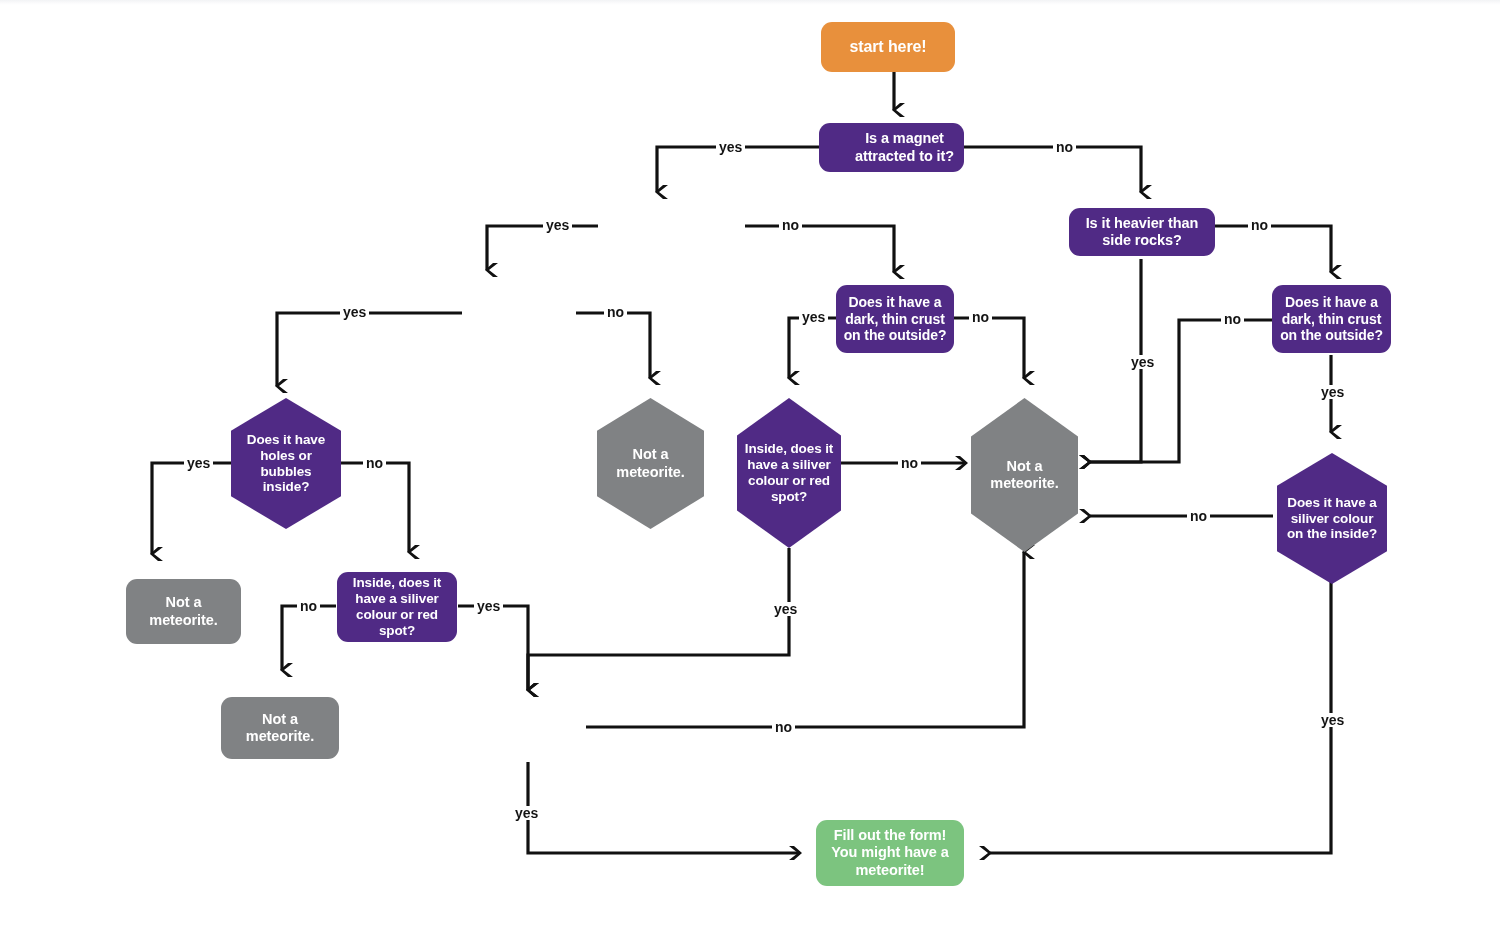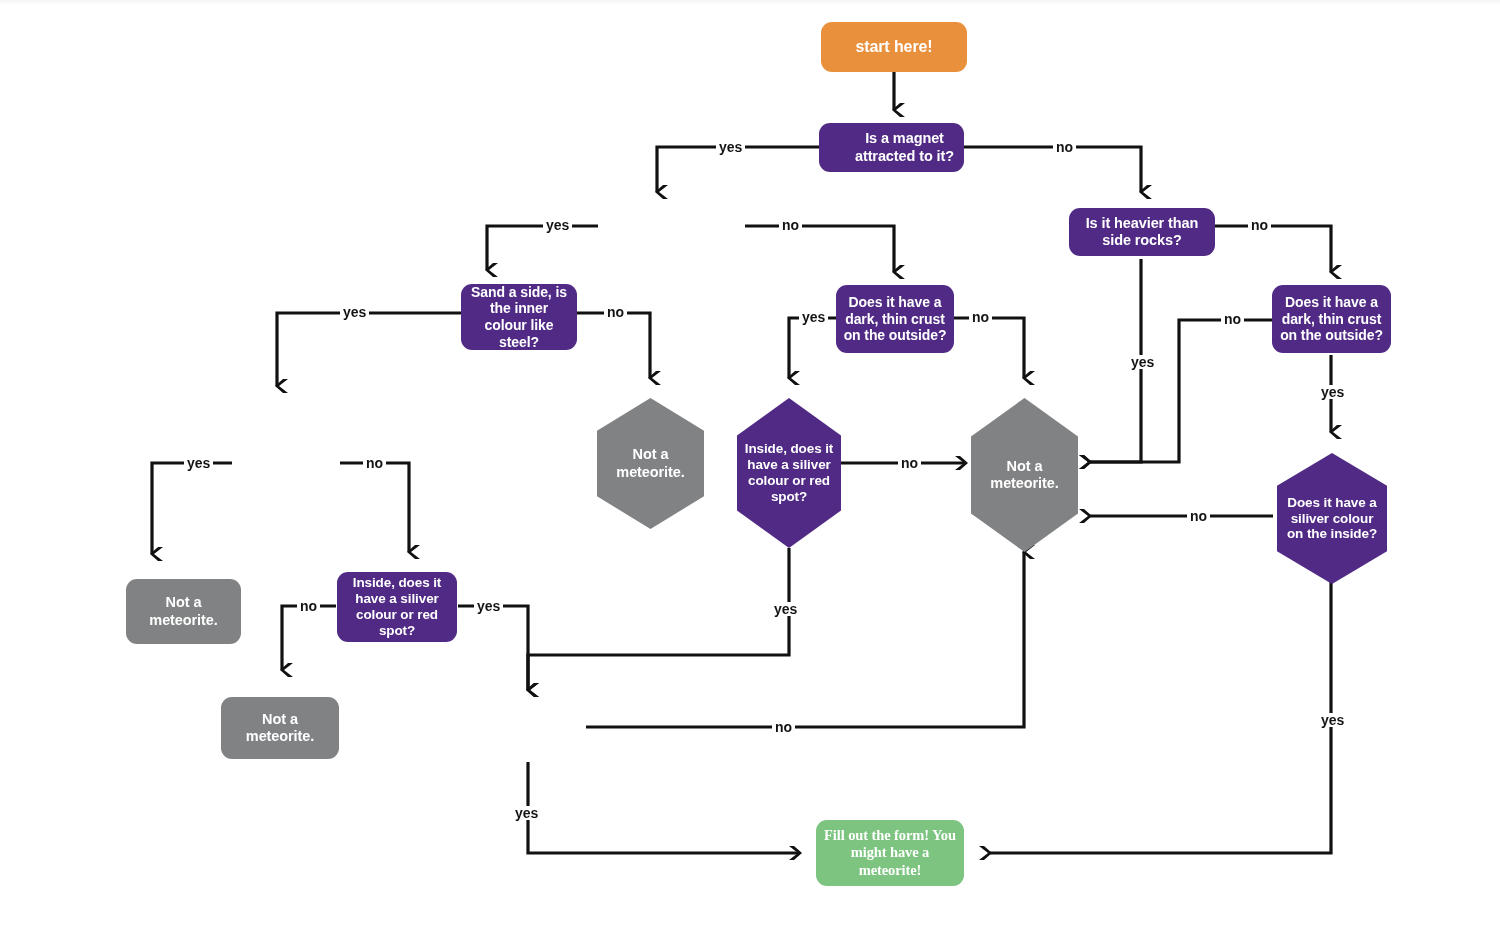--- a/index.html
+++ b/index.html
@@ -164,44 +164,44 @@
 
   <div class="edge-label" style="left:297px;  top:599px;">no</div>
   <div class="edge-label" style="left:474px;  top:599px;">yes</div>
 
   <div class="edge-label" style="left:772px;  top:720px;">no</div>
   <div class="edge-label" style="left:512px;  top:806px;">yes</div>
 
   <div class="edge-label" style="left:1187px; top:509px;">no</div>
   <div class="edge-label" style="left:1318px; top:713px;">yes</div>
 
-  <div class="node rounded orange" style="left:821px; top:22px; width:146px; height:50px; font-size:16px;">start here!</div>
+  <div class="node rounded orange" style="left:821px; top:22px; width:134px; height:50px; font-size:16px;">start here!</div>
 
   <div class="node rounded purple" style="left:819px; top:123px; width:145px; height:49px; font-size:14.5px;padding-left:32px;">Is a magnet attracted to it?</div>
 
 
   <div class="node rounded purple" style="left:1069px; top:208px; width:146px; height:48px; font-size:14.5px;">Is it heavier than side rocks?</div>
 
-  <div class="node rounded purple" style="left:461px; top:284px; width:116px; height:66px; font-size:14px;">Sand a side, is the inner colour like steel?</div>
 
   <div class="node rounded purple" style="left:836px; top:285px; width:118px; height:68px; font-size:14px;">Does it have a dark, thin crust on the outside?</div>
 
   <div class="node rounded purple" style="left:1272px; top:285px; width:119px; height:68px; font-size:14px;">Does it have a dark, thin crust on the outside?</div>
 
+  <div class="node hex purple" style="left:231px; top:398px; width:110px; height:131px; font-size:13.5px;">Does it have holes or bubbles inside?</div>
 
   <div class="node hex grey" style="left:597px; top:398px; width:107px; height:131px; font-size:14.5px;">Not a meteorite.</div>
 
   <div class="node hex purple" style="left:737px; top:398px; width:104px; height:150px; font-size:13.5px;">Inside, does it have a siliver colour or red spot?</div>
 
   <div class="node hex grey" style="left:971px; top:398px; width:107px; height:154px; font-size:14.5px;">Not a meteorite.</div>
 
   <div class="node rounded grey" style="left:126px; top:579px; width:115px; height:65px; font-size:14.5px;">Not a meteorite.</div>
 
   <div class="node rounded purple" style="left:337px; top:572px; width:120px; height:70px; font-size:13.5px;">Inside, does it have a siliver colour or red spot?</div>
 
   <div class="node rounded grey" style="left:221px; top:697px; width:118px; height:62px; font-size:14.5px;">Not a meteorite.</div>
 
 
   <div class="node hex purple" style="left:1277px; top:453px; width:110px; height:131px; font-size:13.5px;">Does it have a siliver colour on the inside?</div>
 
-  <div class="node rounded green" style="left:816px; top:820px; width:148px; height:66px; font-size:14.5px;font-family:Liberation Serif, serif;">Fill out the form! You might have a meteorite!</div>
+  <div class="node rounded green" style="left:816px; top:820px; width:148px; height:66px; font-size:14.5px;">Fill out the form! You might have a meteorite!</div>
 
 </div>
 
 </body></html>

